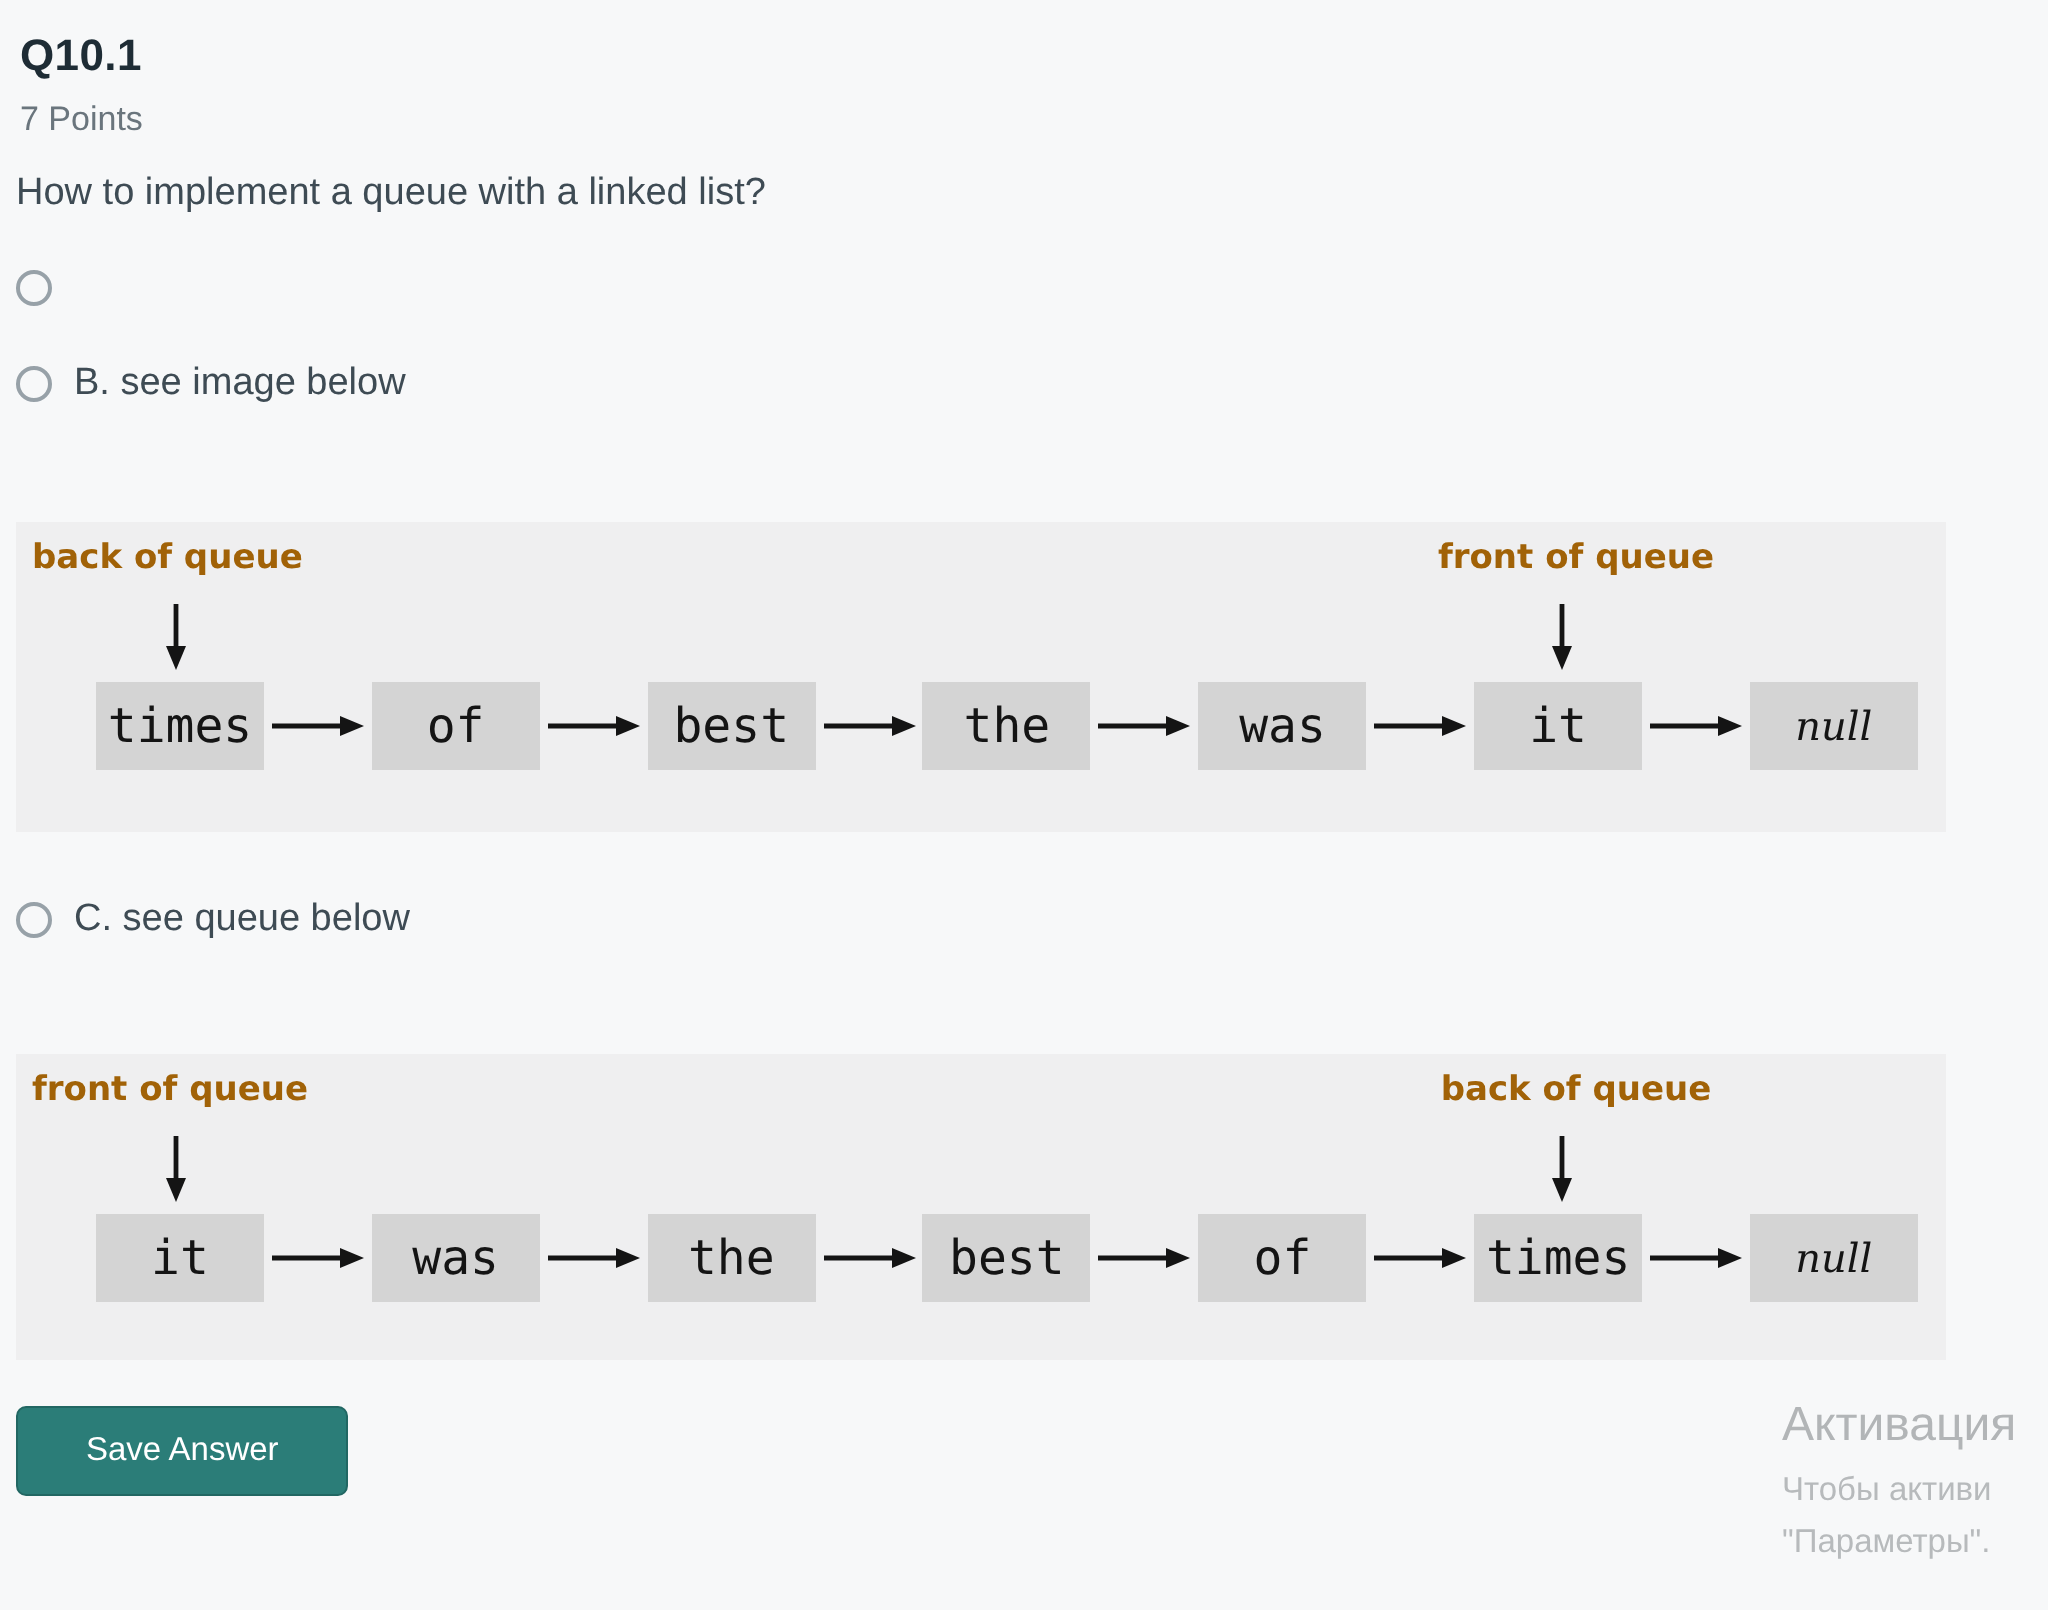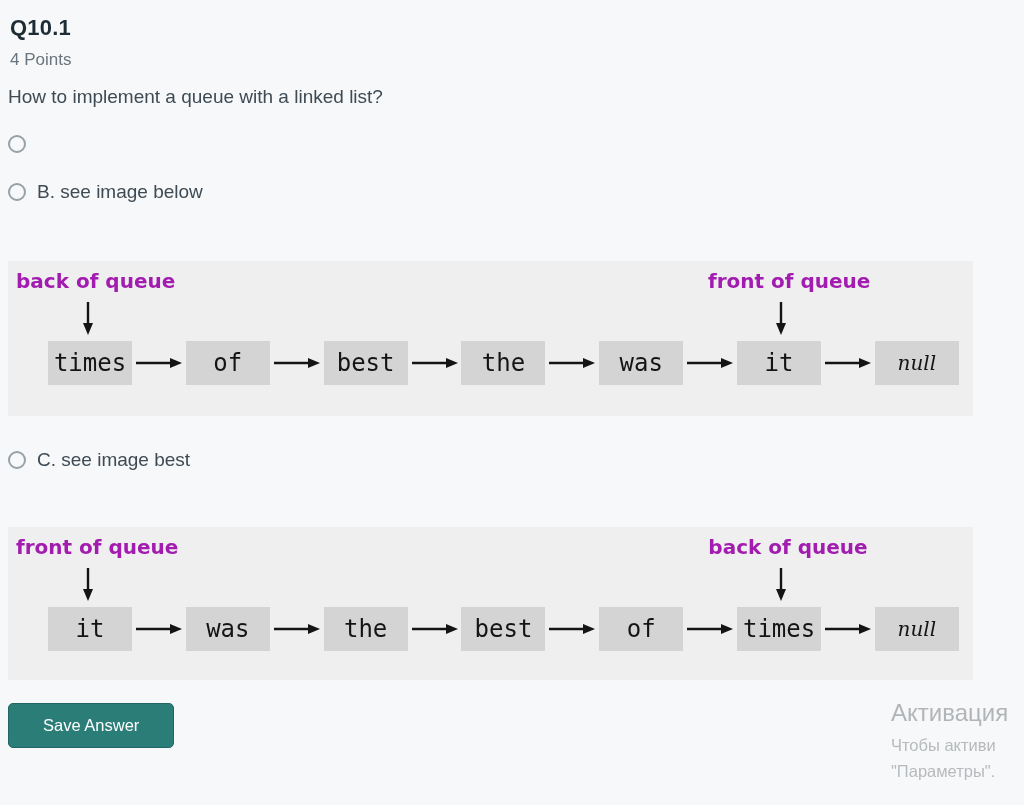--- a/index.html
+++ b/index.html
@@ -40,21 +40,21 @@
   .diagram {
     position: relative;
     margin-left: 8px;
     width: 965px; height: 155px;
     background: #efeff0;
   }
   .diagram.first  { margin-top: 58px; }
   .diagram.second { margin-top: 56px; height: 153px; }
   .dlabel {
     position: absolute; top: 8px;
-    font-size: 20px; font-weight: 700; color: #a21caf;
+    font-size: 17px; font-weight: 700; color: #a16207;
     font-family: "DejaVu Sans", sans-serif;
     white-space: nowrap;
   }
   .dlabel.left { left: 8px; }
   .dlabel.right { left: 700px; width: 160px; text-align: center; }
   .darrow { position: absolute; top: 41px; }
   .darrow.left { left: 73px; }
   .darrow.right { left: 766px; }
 
   .nodes {
@@ -97,21 +97,21 @@
   .wm-line2 { font-size: 16.5px; color: #b7babc; margin-top: 9px; }
   .wm-line3 { font-size: 16.5px; color: #b7babc; margin-top: 7px; }
 </style>
 </head>
 <body>
 
 <div class="page">
 
   <div class="qheader">
     <div class="qtitle">Q10.1</div>
-    <div class="qpoints">4 Points</div>
+    <div class="qpoints">7 Points</div>
   </div>
 
   <div class="question">How to implement a queue with a linked list?</div>
 
   <div class="option a">
     <span class="radio"></span>
   </div>
 
   <div class="option b">
     <span class="radio"></span>
@@ -159,21 +159,21 @@
         <svg class="harrow" width="48" height="14" viewBox="0 0 48 14">
           <line x1="1" y1="7" x2="36" y2="7" stroke="#141414" stroke-width="2.4"></line>
           <polygon points="35,2 47,7 35,12" fill="#141414"></polygon>
         </svg>
         <div class="node null-node">null</div>
       </div>
   </div>
 
   <div class="option c">
     <span class="radio"></span>
-    <span class="option-label">C. see image best</span>
+    <span class="option-label">C. see queue below</span>
   </div>
 
   <div class="diagram second">
     <div class="dlabel left">front of queue</div>
     <svg class="darrow left" width="14" height="34" viewBox="0 0 14 34">
       <line x1="7" y1="0" x2="7" y2="23" stroke="#141414" stroke-width="2.4"></line>
       <polygon points="2,21 12,21 7,33" fill="#141414"></polygon>
     </svg>
     <div class="dlabel right">back of queue</div>
     <svg class="darrow right" width="14" height="34" viewBox="0 0 14 34">

